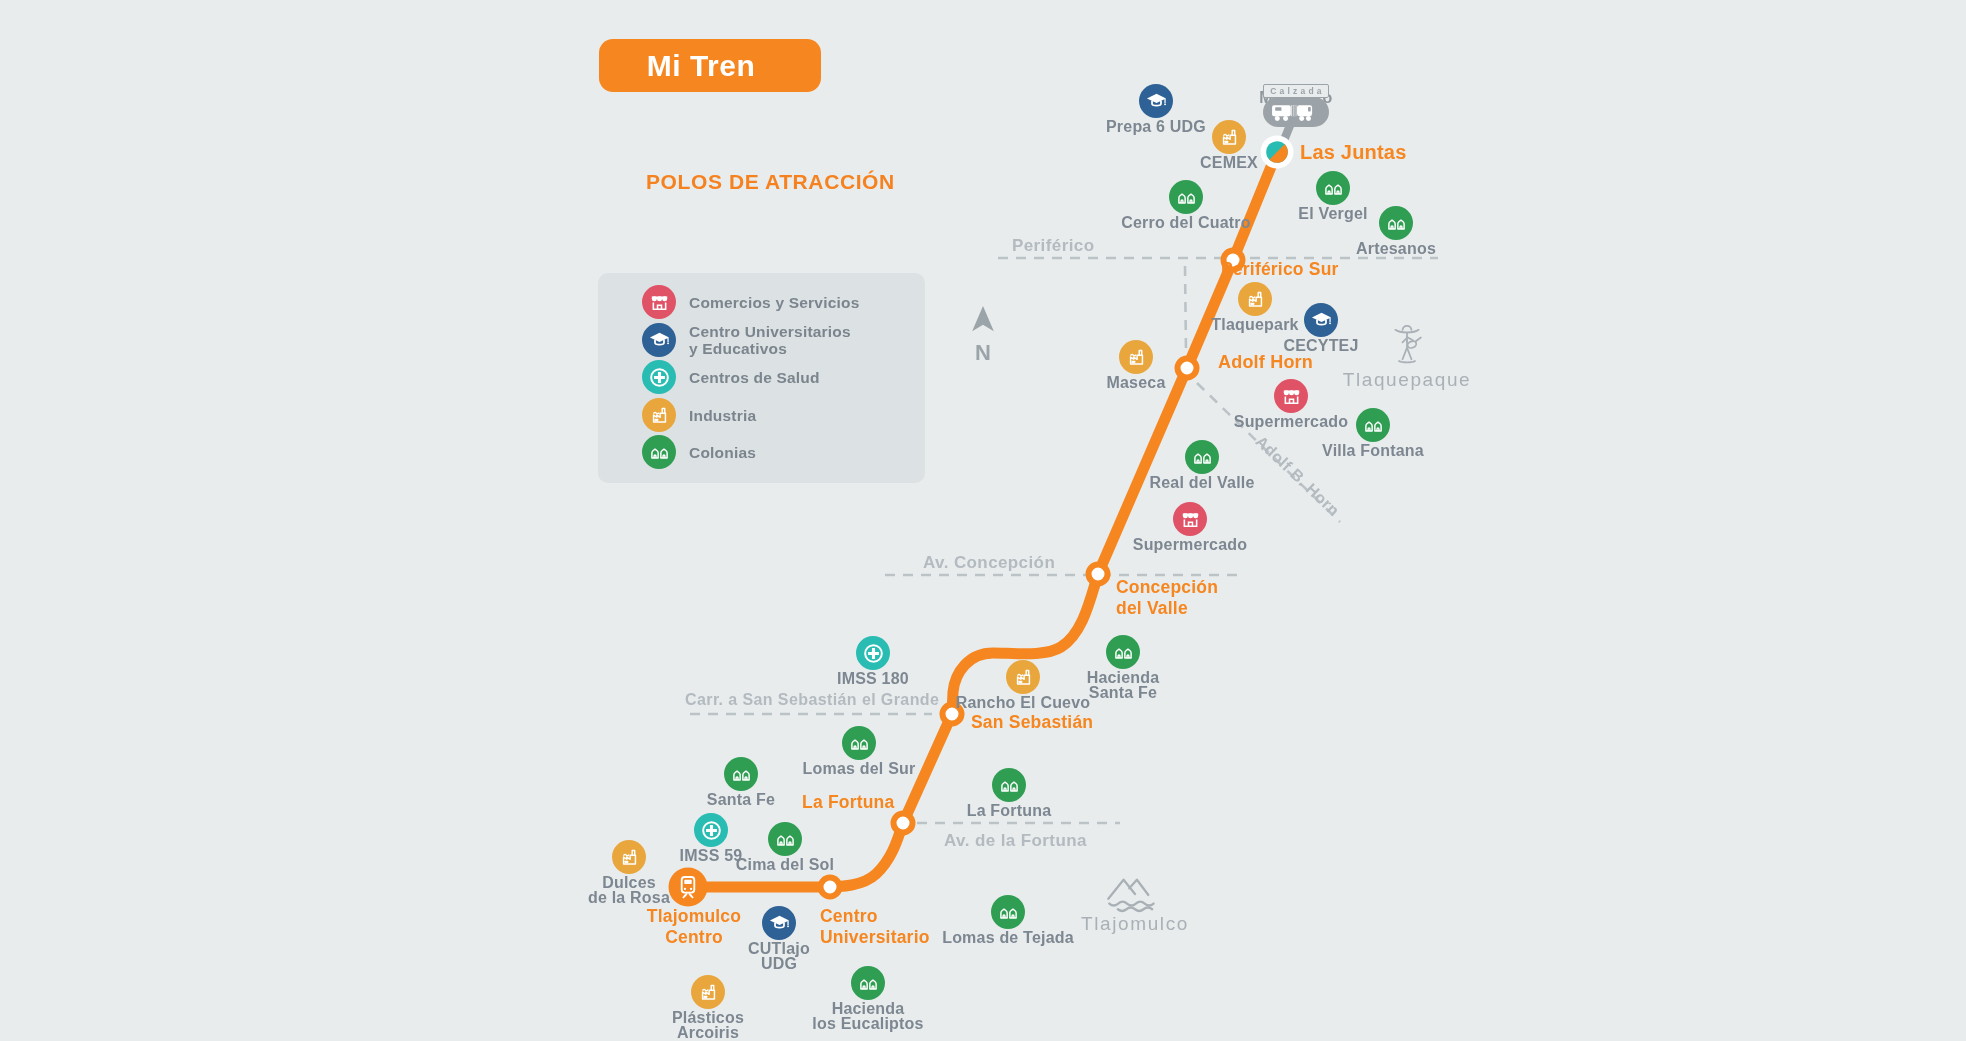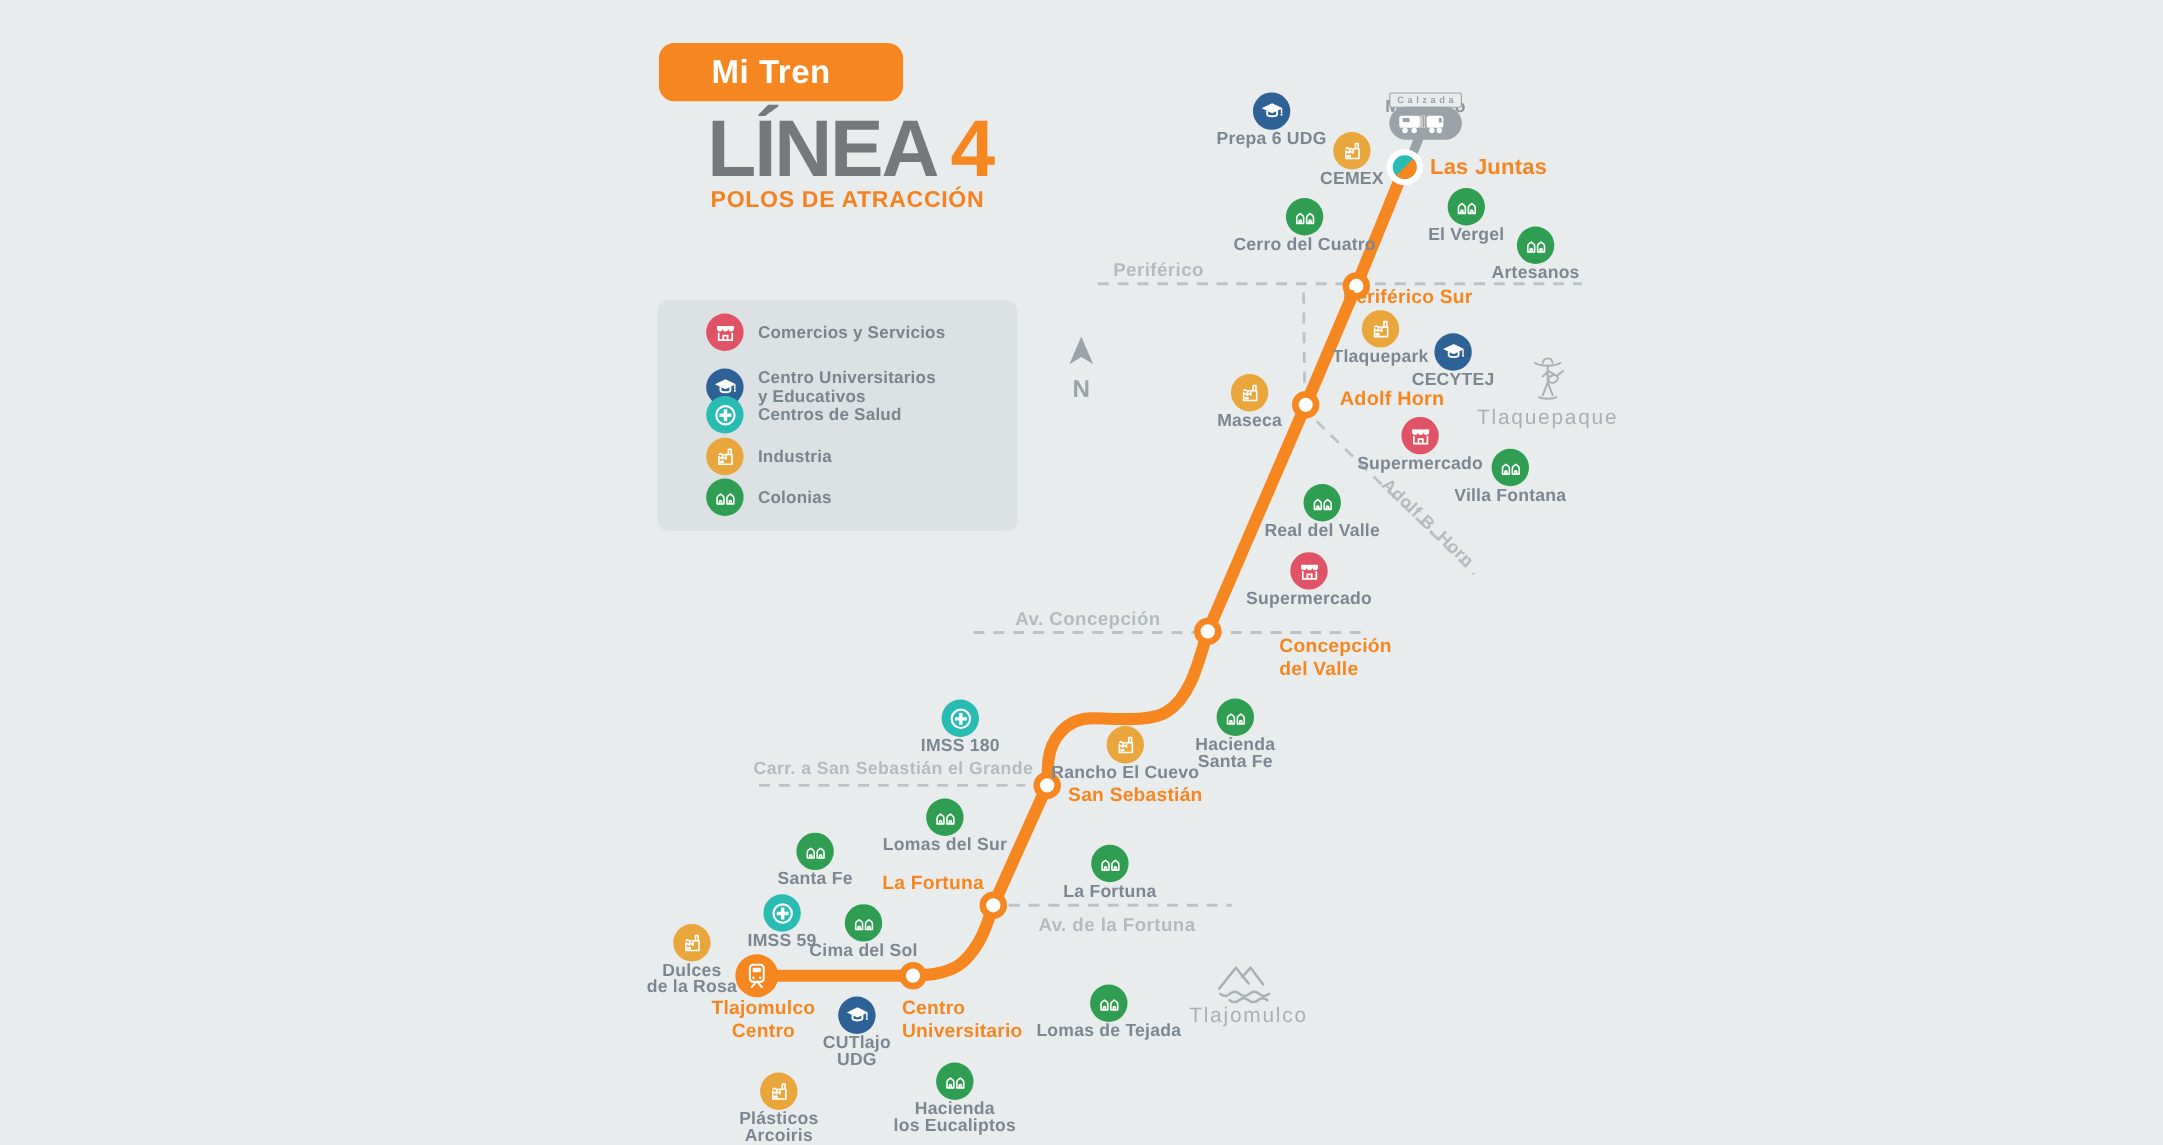--- a/index.html
+++ b/index.html
@@ -172,35 +172,32 @@
       </g>
       <g>
         <circle cx="688" cy="887" r="19.5" fill="#F6861F"></circle>
         <use href="#ic-train-icon" x="674" y="873" width="28" height="28"></use>
       </g>
     </svg>
 
   <div class="badge">
     <span>Mi Tren</span>
   </div>
-  <div class="linea">
-    <span>LÍNEA</span><span class="num">4</span>
-  </div>
   <div class="subtitle">POLOS DE ATRACCIÓN</div>
 
   <div class="legend" id="legend-box">
       <div class="legend-item" style="top: 12px;">
         <div class="legend-icon" style="background: rgb(224, 82, 102);">
           <svg viewBox="0 0 24 24">
             <use href="#ic-store-icon"></use>
           </svg>
         </div>
         <div class="legend-label"><span>Comercios y Servicios</span></div>
       </div>
-      <div class="legend-item" style="top: 50px; margin-top: 12px;">
+      <div class="legend-item" style="top: 50px;">
         <div class="legend-icon" style="background: rgb(46, 97, 149);">
           <svg viewBox="0 0 24 24">
             <use href="#ic-graduation-cap-icon"></use>
           </svg>
         </div>
         <div class="legend-label"><span>Centro Universitarios</span><br><span>y Educativos</span></div>
       </div>
       <div class="legend-item" style="top: 87px;">
         <div class="legend-icon" style="background: rgb(40, 188, 178);">
           <svg viewBox="0 0 24 24">
@@ -244,21 +241,21 @@
 
   <div id="overlay">
       <div class="road-label" style="left: 1012px; top: 236px; font-size: 17px;">Periférico</div>
       <div class="road-label" style="left: 1258px; top: 430px; font-size: 16px; transform: rotate(43.5deg); transform-origin: left center;">Adolf B. Horn</div>
       <div class="road-label" style="left: 923px; top: 553px; font-size: 17px;">Av. Concepción</div>
       <div class="road-label" style="left: 685px; top: 691px; font-size: 16px;">Carr. a San Sebastián el Grande</div>
       <div class="road-label" style="left: 944px; top: 831px; font-size: 17px;">Av. de la Fortuna</div>
       <div class="st-label" style="font-size: 20px; line-height: 24px; left: 1300px; top: 140px;"><span>Las Juntas</span></div>
       <div class="st-label" style="font-size: 17.5px; line-height: 21px; left: 1221px; top: 259px;"><span>Periférico Sur</span></div>
       <div class="st-label" style="font-size: 18px; line-height: 21px; left: 1218px; top: 352px;"><span>Adolf Horn</span></div>
-      <div class="st-label" style="font-size: 17.5px; line-height: 21px; left: 1116px; top: 577px; margin-left: 47px;"><span>Concepción</span><br><span>del Valle</span></div>
+      <div class="st-label" style="font-size: 17.5px; line-height: 21px; left: 1116px; top: 577px;"><span>Concepción</span><br><span>del Valle</span></div>
       <div class="st-label" style="font-size: 17.5px; line-height: 21px; left: 971px; top: 712px;"><span>San Sebastián</span></div>
       <div class="st-label" style="font-size: 17.5px; line-height: 21px; left: 802px; top: 792px;"><span>La Fortuna</span></div>
       <div class="st-label" style="font-size: 17.5px; line-height: 21px; left: 820px; top: 906px;"><span>Centro</span><br><span>Universitario</span></div>
       <div class="st-label center" style="font-size: 17.5px; line-height: 21px; left: 604px; top: 906px;"><span>Tlajomulco</span><br><span>Centro</span></div>
       <div class="poi" style="left: 1139px; top: 84px; background: rgb(46, 97, 149);">
         <svg viewBox="0 0 24 24">
           <use href="#ic-graduation-cap-icon"></use>
         </svg>
       </div>
       <div class="poi-label" style="left: 1071px; top: 120px;"><span>Prepa 6 UDG</span></div>

